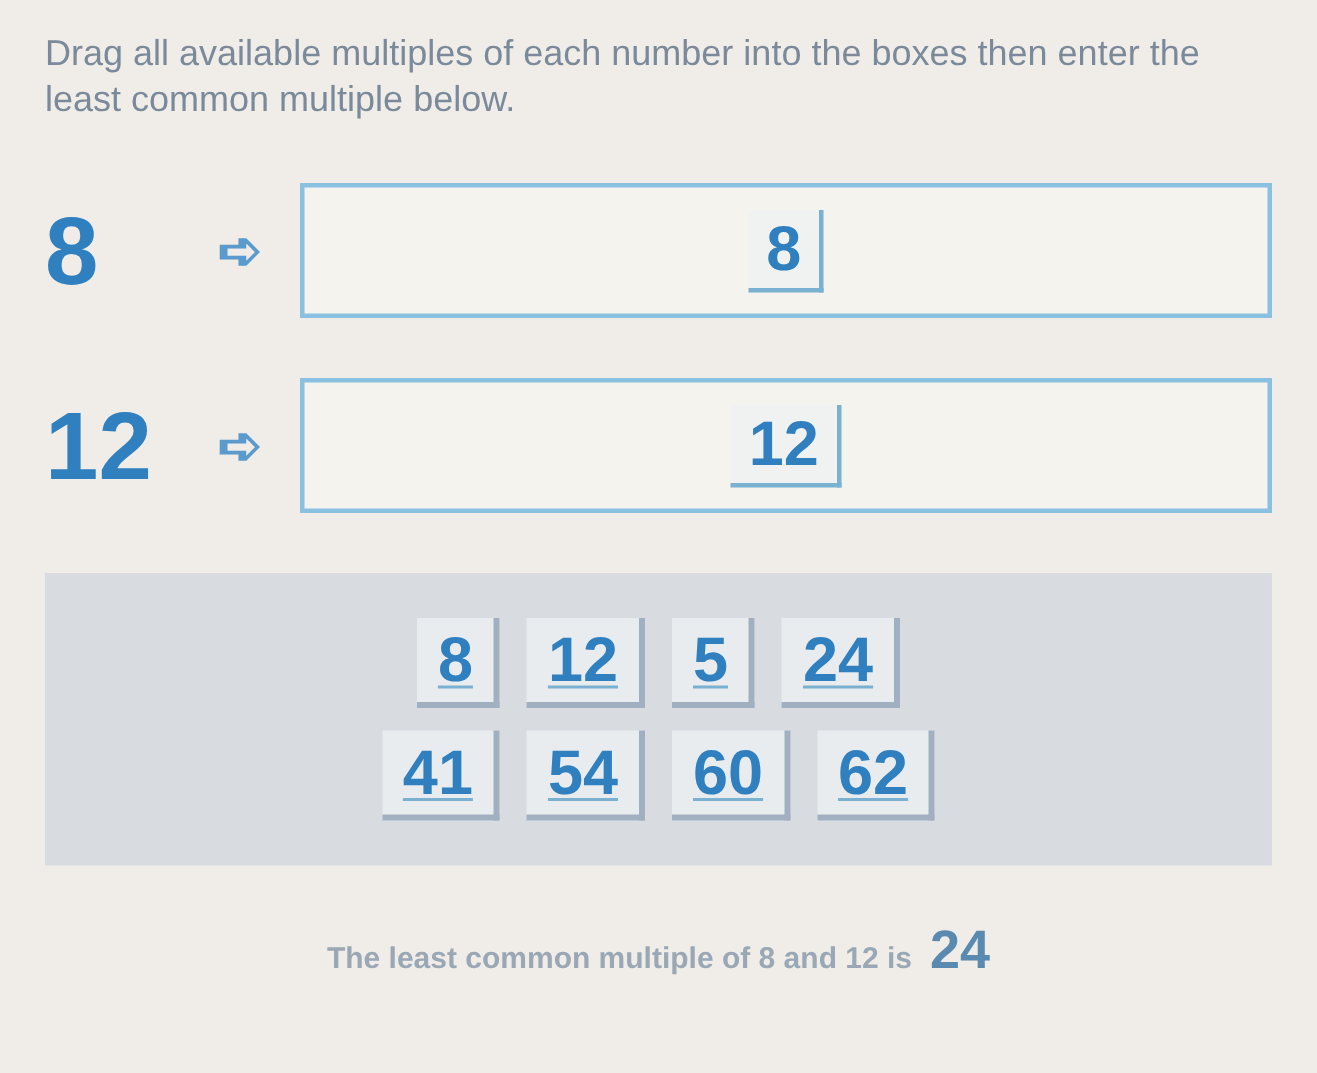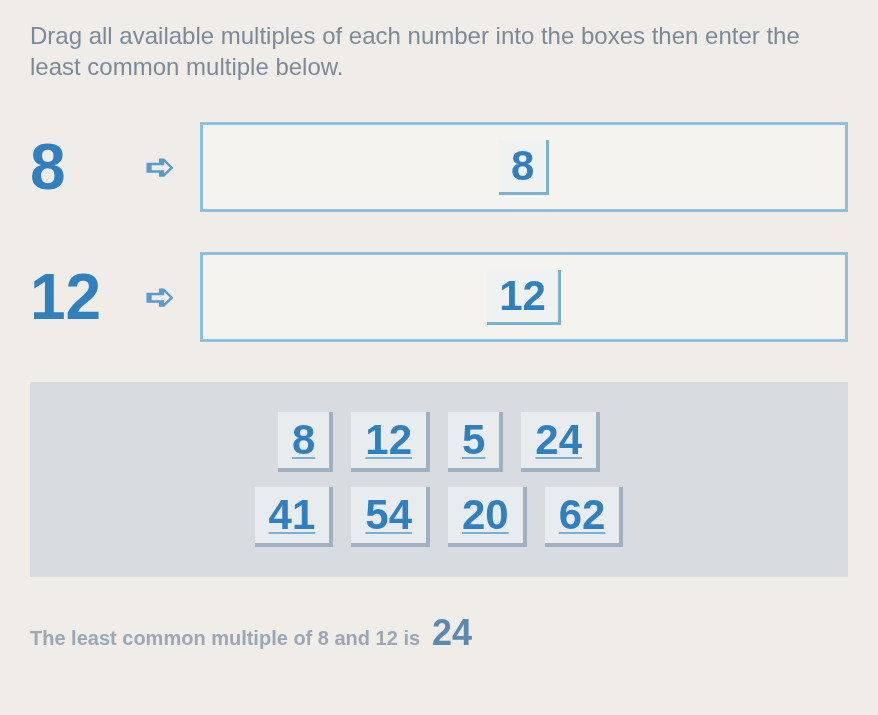--- a/index.html
+++ b/index.html
@@ -85,21 +85,21 @@
       cursor: grab;
       text-decoration: underline;
       text-decoration-color: #7ab0d0;
       text-decoration-thickness: 2px;
       text-underline-offset: 3px;
     }
     .answer-row {
       margin-top: 35px;
       display: flex;
       align-items: baseline;
-      justify-content: flex-start;
+      justify-content: center;
       gap: 12px;
       color: #9aa8b5;
       font-size: 20px;
       font-weight: bold;
       filter: blur(0.5px);
     }
     .answer-value {
       color: #5a8ab0;
       font-size: 36px;
       font-weight: bold;
@@ -129,21 +129,21 @@
 <div class="tile-bank">
   <div class="tile-row">
     <div class="tile">8</div>
     <div class="tile">12</div>
     <div class="tile">5</div>
     <div class="tile">24</div>
   </div>
   <div class="tile-row">
     <div class="tile">41</div>
     <div class="tile">54</div>
-    <div class="tile">20</div>
+    <div class="tile">60</div>
     <div class="tile">62</div>
   </div>
 </div>
 
 <div class="answer-row">
   <span>The least common multiple of 8 and 12 is</span>
   <span class="answer-value">24</span>
 </div>
 
 </body></html>

